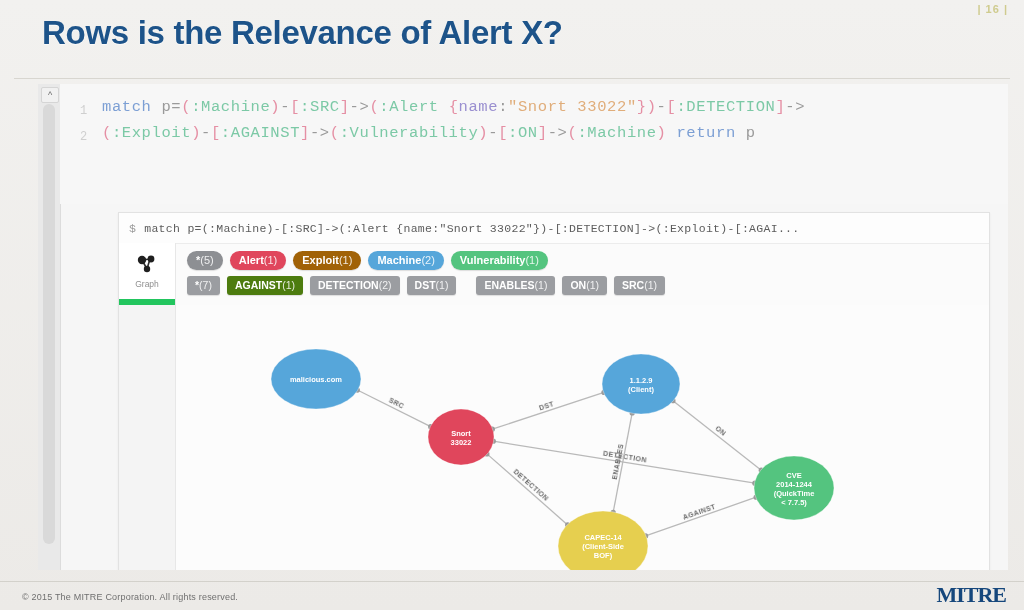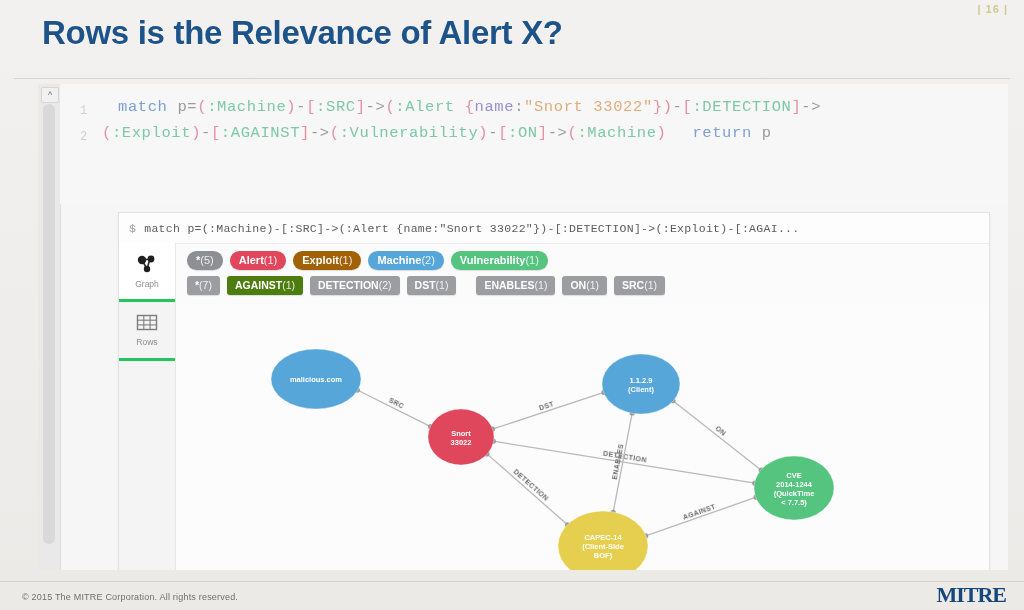--- a/index.html
+++ b/index.html
@@ -61,21 +61,21 @@
   #editor-inner{
     position:absolute;left:42px;top:10px;right:8px;
     font-family:"Liberation Mono","DejaVu Sans Mono",monospace;
     font-size:15.5px;line-height:26px;letter-spacing:.6px;white-space:nowrap;
   }
   .gutter{
     position:absolute;left:20px;top:14px;
     font-family:"Liberation Mono",monospace;font-size:12px;color:#cfcfcf;
     line-height:26px;
   }
-  .kw{color:#7c9fd4;margin-left:16px;}
+  .kw{color:#7c9fd4;}
   .lbl{color:#7cc9a6;}
   .punc{color:#e58fa4;}
   .prop{color:#9a8fd0;}
   .str{color:#e0ad7a;}
   .op{color:#9a9a9a;}
 
   
   #frame{
     position:absolute;left:80px;top:128px;right:18px;bottom:0;
     background:#fcfcfc;border:1px solid #e2e2e2;border-bottom:none;
@@ -100,21 +100,21 @@
   .pill .cnt{font-weight:normal;opacity:.85;}
   .pill.rel{border-radius:3px;padding:3px 8px;font-size:10.5px;}
 
   
   #rail{
     position:absolute;left:0;top:30px;width:56px;bottom:0;
     background:#f4f4f4;border-right:1px solid #e7e7e7;
   }
   .rail-btn{
     height:56px;display:flex;flex-direction:column;align-items:center;
-    justify-content:center;gap:3px;border-bottom:3px solid #22c55e;
+    justify-content:center;gap:3px;border-bottom:6px solid #22c55e;
     font-size:9px;color:#8a8a8a;
   }
   .rail-btn.active{background:#fff;}
   .rail-label{font-size:8.5px;color:#8f8f8f;}
 
   
   #canvas{
     position:absolute;left:57px;top:92px;right:0;bottom:0;
     background:#fcfcfc;overflow:hidden;
   }
@@ -189,32 +189,20 @@
               <line x1="7" y1="6" x2="15" y2="5" stroke="#2b2b2b" stroke-width="1.6"></line>
               <line x1="7" y1="6" x2="12" y2="15" stroke="#2b2b2b" stroke-width="1.6"></line>
               <line x1="15" y1="5" x2="12" y2="15" stroke="#2b2b2b" stroke-width="1.6"></line>
               <circle cx="7" cy="6" r="4.2" fill="#1f1f1f"></circle>
               <circle cx="16" cy="5" r="3.4" fill="#1f1f1f"></circle>
               <circle cx="12" cy="15" r="3.2" fill="#1f1f1f"></circle>
             </svg>
           </span>
           <span class="rail-label">Graph</span>
         </div>
-        <div class="rail-btn">
-          <span>
-            <svg width="24" height="19" viewBox="0 0 24 19">
-              <rect x="2.5" y="2.5" width="19" height="14" fill="none" stroke="#7d7d7d" stroke-width="1.4"></rect>
-              <line x1="2.5" y1="7.2" x2="21.5" y2="7.2" stroke="#7d7d7d" stroke-width="1.1"></line>
-              <line x1="2.5" y1="11.9" x2="21.5" y2="11.9" stroke="#7d7d7d" stroke-width="1.1"></line>
-              <line x1="8.8" y1="2.5" x2="8.8" y2="16.5" stroke="#7d7d7d" stroke-width="1.1"></line>
-              <line x1="15.1" y1="2.5" x2="15.1" y2="16.5" stroke="#7d7d7d" stroke-width="1.1"></line>
-            </svg>
-          </span>
-          <span class="rail-label">Rows</span>
-        </div>
       </div>
 
       <div id="canvas">
         <svg id="graph-svg" width="835" height="300">
             <g>
               <line x1="181.3636365789383" y1="85.03030308771687" x2="254.66666650877858" y2="121.70505045146425" stroke="#b9b9b9" stroke-width="1.3"></line>
               <circle cx="181.3636365789383" cy="85.03030308771687" r="2.6" fill="#9b9b9b"></circle>
               <circle cx="254.66666650877858" cy="121.70505045146425" r="2.6" fill="#9b9b9b"></circle>
               <text x="218.01515154385845" y="100.36767676959056" class="ed-txt blur" transform="rotate(26.58 218.01515154385845 103.36767676959056)">SRC</text>
             </g>

